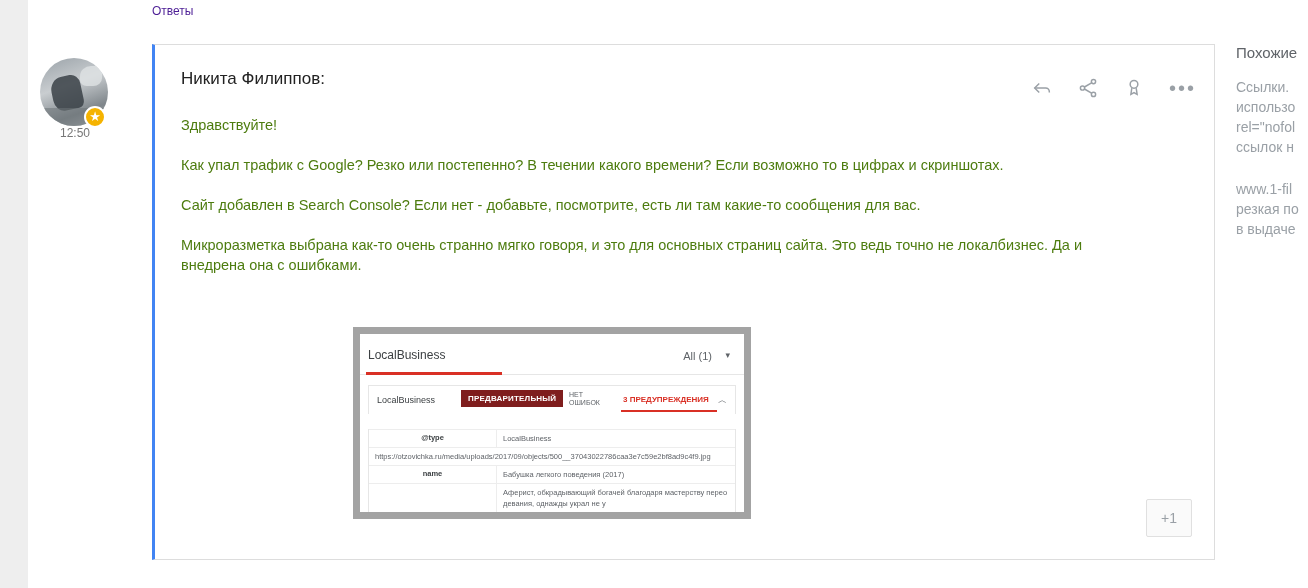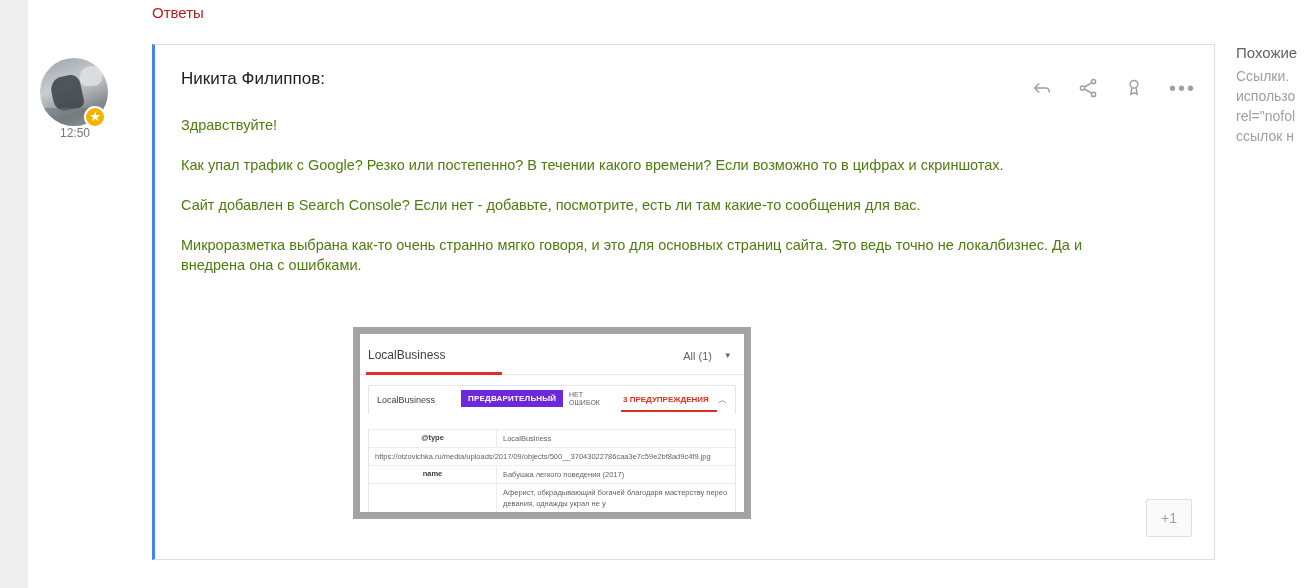--- a/index.html
+++ b/index.html
@@ -27,22 +27,22 @@
     top: 0;
     width: 28px;
     height: 588px;
     background: #eeeeee;
   }
   
   .answers-header {
     position: absolute;
     left: 152px;
     top: 4px;
-    font-size: 15px;
-    color: #b91c1c;
+    font-size: 12px;
+    color: #4c1d95;
   }
   
   .avatar-wrap {
     position: absolute;
     left: 40px;
     top: 58px;
     width: 72px;
   }
   .avatar {
     position: relative;
@@ -223,21 +223,21 @@
     position: absolute;
     left: 8px;
     top: 9px;
     font-size: 9px;
     color: #3c4043;
   }
   .erh-chip {
     position: absolute;
     left: 92px;
     top: 4px;
-    background: #6d28d9;
+    background: #7f1d1d;
     color: #ffffff;
     font-size: 8px;
     font-weight: bold;
     padding: 4px 7px;
     letter-spacing: .2px;
   }
   .erh-noerr {
     position: absolute;
     left: 200px;
     top: 5px;
@@ -323,21 +323,21 @@
     width: 72px;
     font-size: 14px;
     color: #9aa0a6;
   }
   .right-title {
     color: #5f6368;
     font-size: 15px;
     white-space: nowrap;
   }
   .right-block {
-    margin-top: 5px;
+    margin-top: 16px;
     line-height: 20px;
     white-space: nowrap;
     color: #9aa0a6;
   }
   .right-block2 {
     margin-top: 22px;
     line-height: 20px;
     white-space: nowrap;
     color: #9aa0a6;
   }
@@ -435,15 +435,20 @@
   </div>
 
   <div class="right-col">
     <div class="right-title">Похожие</div>
     <div class="right-block">
       <div>Ссылки. </div>
       <div>использо</div>
       <div>rel="nofol</div>
       <div>ссылок н</div>
     </div>
+    <div class="right-block2">
+      <div>www.1-fil</div>
+      <div>резкая по</div>
+      <div>в выдаче</div>
+    </div>
   </div>
 
 </div>
 
 </body></html>

